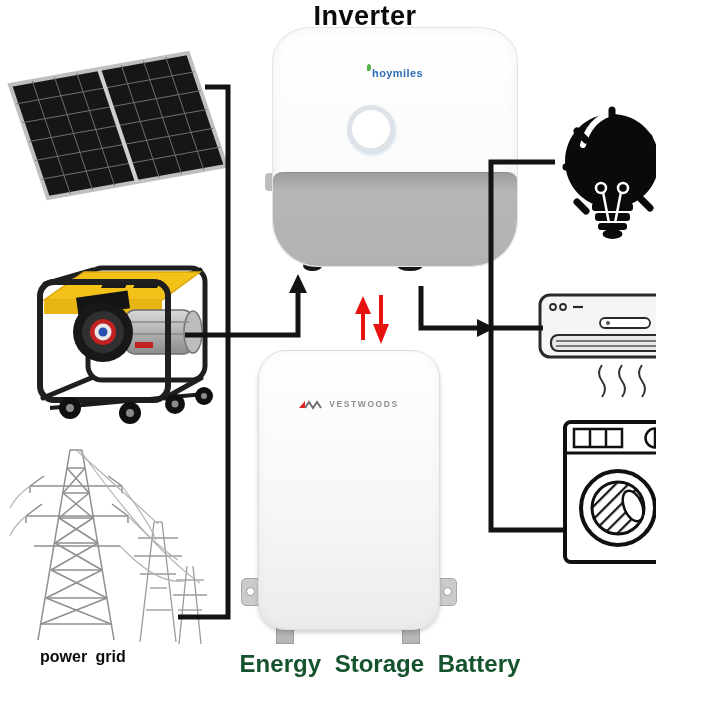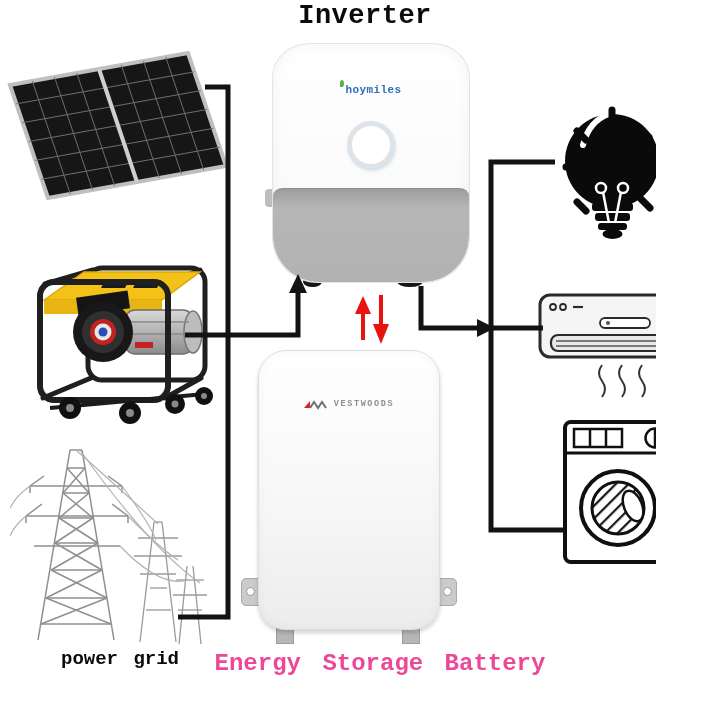--- a/index.html
+++ b/index.html
@@ -1,29 +1,29 @@
 <!DOCTYPE html>
 <html><head>
 <meta charset="utf-8">
 <style>
   html,body{margin:0;padding:0;background:#fff;}
   #stage{position:relative;width:656px;height:720px;background:#fff;overflow:hidden;
-         font-family:Liberation Mono, monospace;}
+         font-family:Liberation Sans, sans-serif;}
   .abs{position:absolute;}
 
   
   .title{left:265px;top:1px;width:200px;text-align:center;font-size:27px;font-weight:700;
          color:#0b0b0b;letter-spacing:.5px;z-index:6;}
   .battery-label{left:140px;top:650px;width:480px;text-align:center;font-size:24px;
-         font-weight:700;color:#ec4899;word-spacing:7px;z-index:6;}
-  .grid-label{left:40px;top:648px;width:160px;text-align:center;font-size:19px;
+         font-weight:700;color:#14532d;word-spacing:7px;z-index:6;}
+  .grid-label{left:40px;top:648px;width:160px;font-size:16px;
          font-weight:700;color:#0b0b0b;word-spacing:4px;z-index:6;}
 
   
-  .inverter{left:272px;top:43px;width:198px;height:240px;z-index:3;}
+  .inverter{left:272px;top:27px;width:198px;height:240px;z-index:3;padding-left:48px;}
   .inv-body{position:absolute;inset:0;background:linear-gradient(180deg,#ffffff,#fafafa 70%);
      border:1px solid #e3e3e3;border-radius:38px 38px 46px 46px / 34px 34px 46px 46px;
      box-shadow:inset 0 0 14px rgba(0,0,0,.05);z-index:1;overflow:hidden;}
   .inv-gray{position:absolute;left:0;right:0;top:144px;bottom:0;background:linear-gradient(180deg,#9d9d9d,#b6b6b6 20%,#b2b2b2);
      border-top:1px solid #8d8d8d;border-radius:10px 10px 46px 46px / 8px 8px 46px 46px;}
   .inv-logo{position:absolute;left:0;right:0;top:36px;text-align:center;font-size:11px;
      font-weight:700;color:#2f6db8;letter-spacing:.4px;}
   .inv-leaf{display:inline-block;width:4px;height:7px;background:#54b348;
      border-radius:60% 60% 60% 0;margin-right:1px;vertical-align:6px;}
   .inv-ring{position:absolute;left:74px;top:77px;width:38px;height:38px;border-radius:50%;

